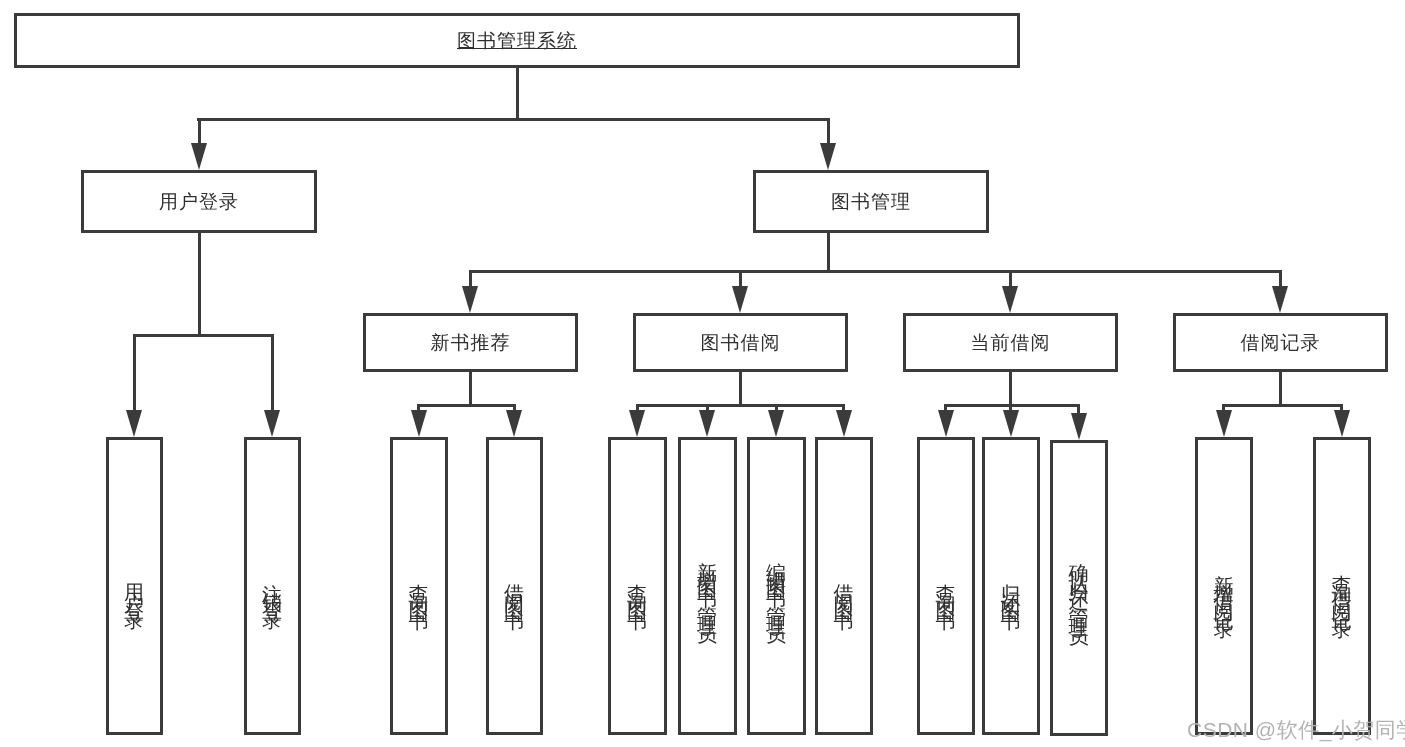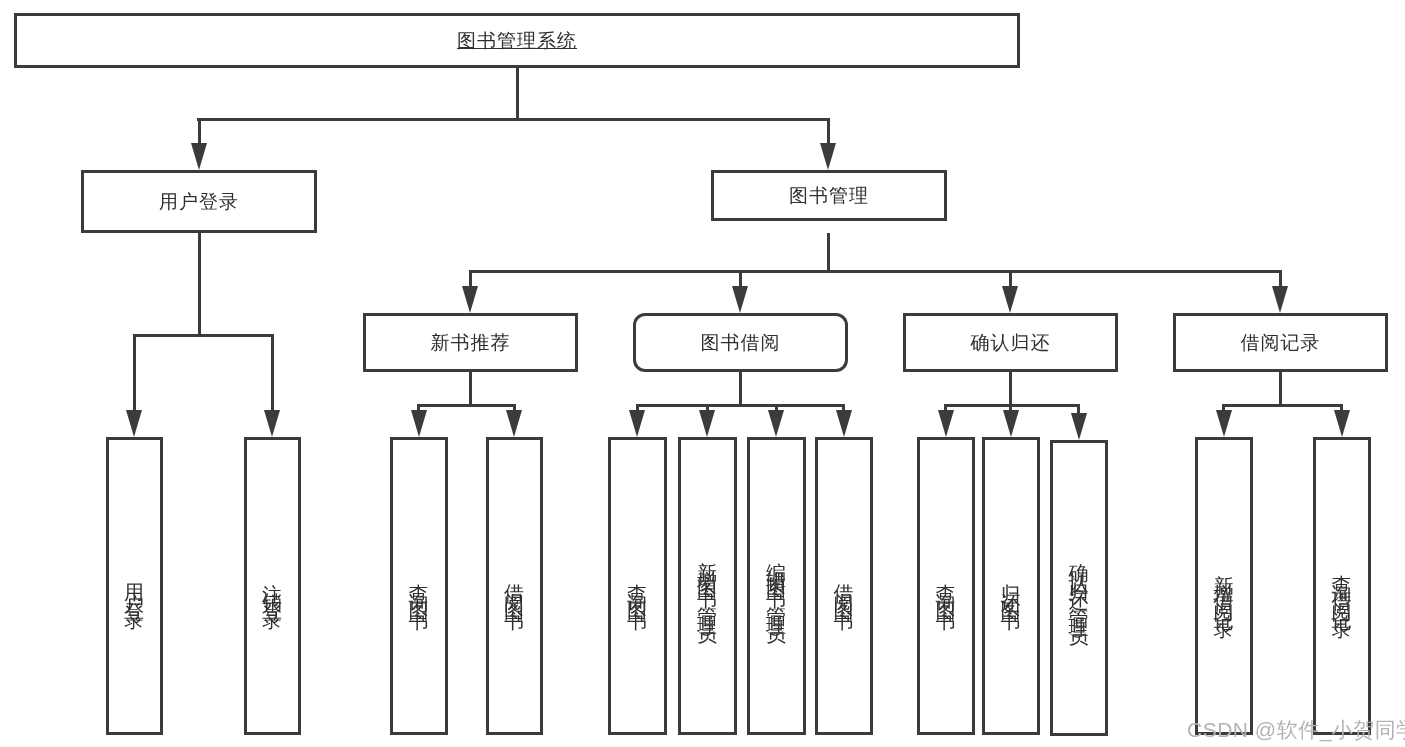--- a/index.html
+++ b/index.html
@@ -47,21 +47,21 @@
   <div class="vl" style="left:516px;top:68px;height:53px;"></div>
   <div class="hl" style="left:197px;top:118px;width:633px;"></div>
   <div class="vl" style="left:198px;top:118px;height:28px;"></div>
   <div class="ah" style="left:191px;top:143px;"></div>
   <div class="vl" style="left:827px;top:118px;height:28px;"></div>
   <div class="ah" style="left:820px;top:143px;"></div>
 
   <div class="box" style="left:81px;top:170px;width:236px;height:63px;">
     <span>用户登录</span>
   </div>
-  <div class="box" style="left:711px;top:170px;width:236px;height:51px;">
+  <div class="box" style="left:753px;top:170px;width:236px;height:63px;">
     <span>图书管理</span>
   </div>
 
   <div class="vl" style="left:198px;top:233px;height:104px;"></div>
   <div class="hl" style="left:133px;top:334px;width:141px;"></div>
   <div class="vl" style="left:133px;top:334px;height:78px;"></div>
   <div class="ah" style="left:126px;top:410px;"></div>
   <div class="vl" style="left:271px;top:334px;height:78px;"></div>
   <div class="ah" style="left:264px;top:410px;"></div>
 
@@ -72,25 +72,25 @@
   <div class="vl" style="left:739px;top:270px;height:18px;"></div>
   <div class="ah" style="left:732px;top:286px;"></div>
   <div class="vl" style="left:1009px;top:270px;height:18px;"></div>
   <div class="ah" style="left:1002px;top:286px;"></div>
   <div class="vl" style="left:1279px;top:270px;height:18px;"></div>
   <div class="ah" style="left:1272px;top:286px;"></div>
 
   <div class="box" style="left:363px;top:313px;width:215px;height:59px;">
     <span>新书推荐</span>
   </div>
-  <div class="box" style="left:633px;top:313px;width:215px;height:59px;border-radius:12px;">
+  <div class="box" style="left:633px;top:313px;width:215px;height:59px;">
     <span>图书借阅</span>
   </div>
   <div class="box" style="left:903px;top:313px;width:215px;height:59px;">
-    <span>确认归还</span>
+    <span>当前借阅</span>
   </div>
   <div class="box" style="left:1173px;top:313px;width:215px;height:59px;text-align:center;">
     <span>借阅记录</span>
   </div>
 
   <div class="vl" style="left:469px;top:372px;height:35px;"></div>
   <div class="hl" style="left:419px;top:404px;width:97px;"></div>
   <div class="vl" style="left:417px;top:404px;height:10px;"></div>
   <div class="ah" style="left:411px;top:410px;"></div>
   <div class="vl" style="left:513px;top:404px;height:10px;"></div>

